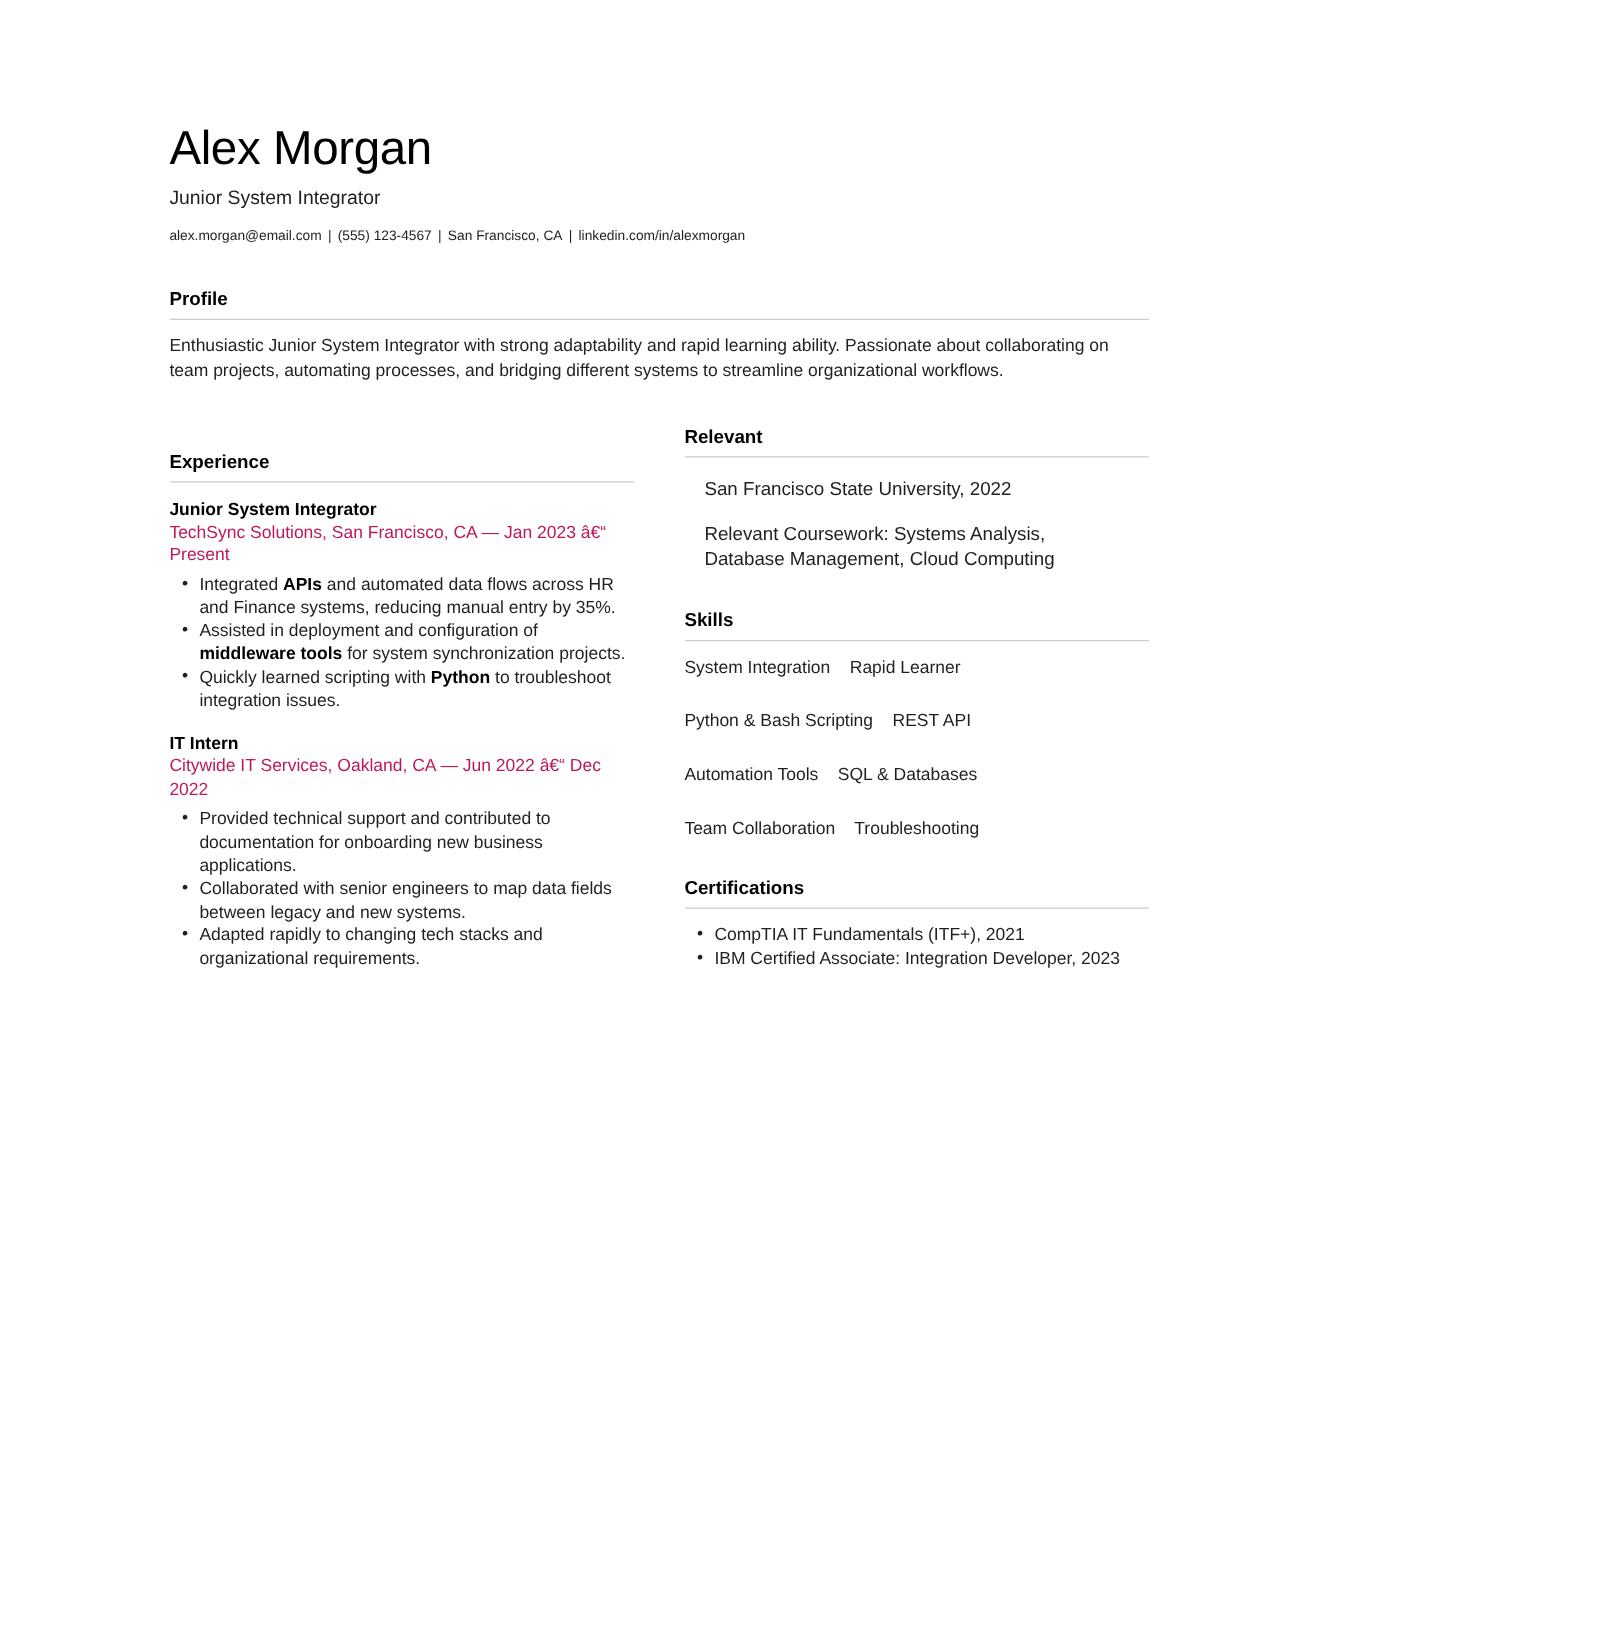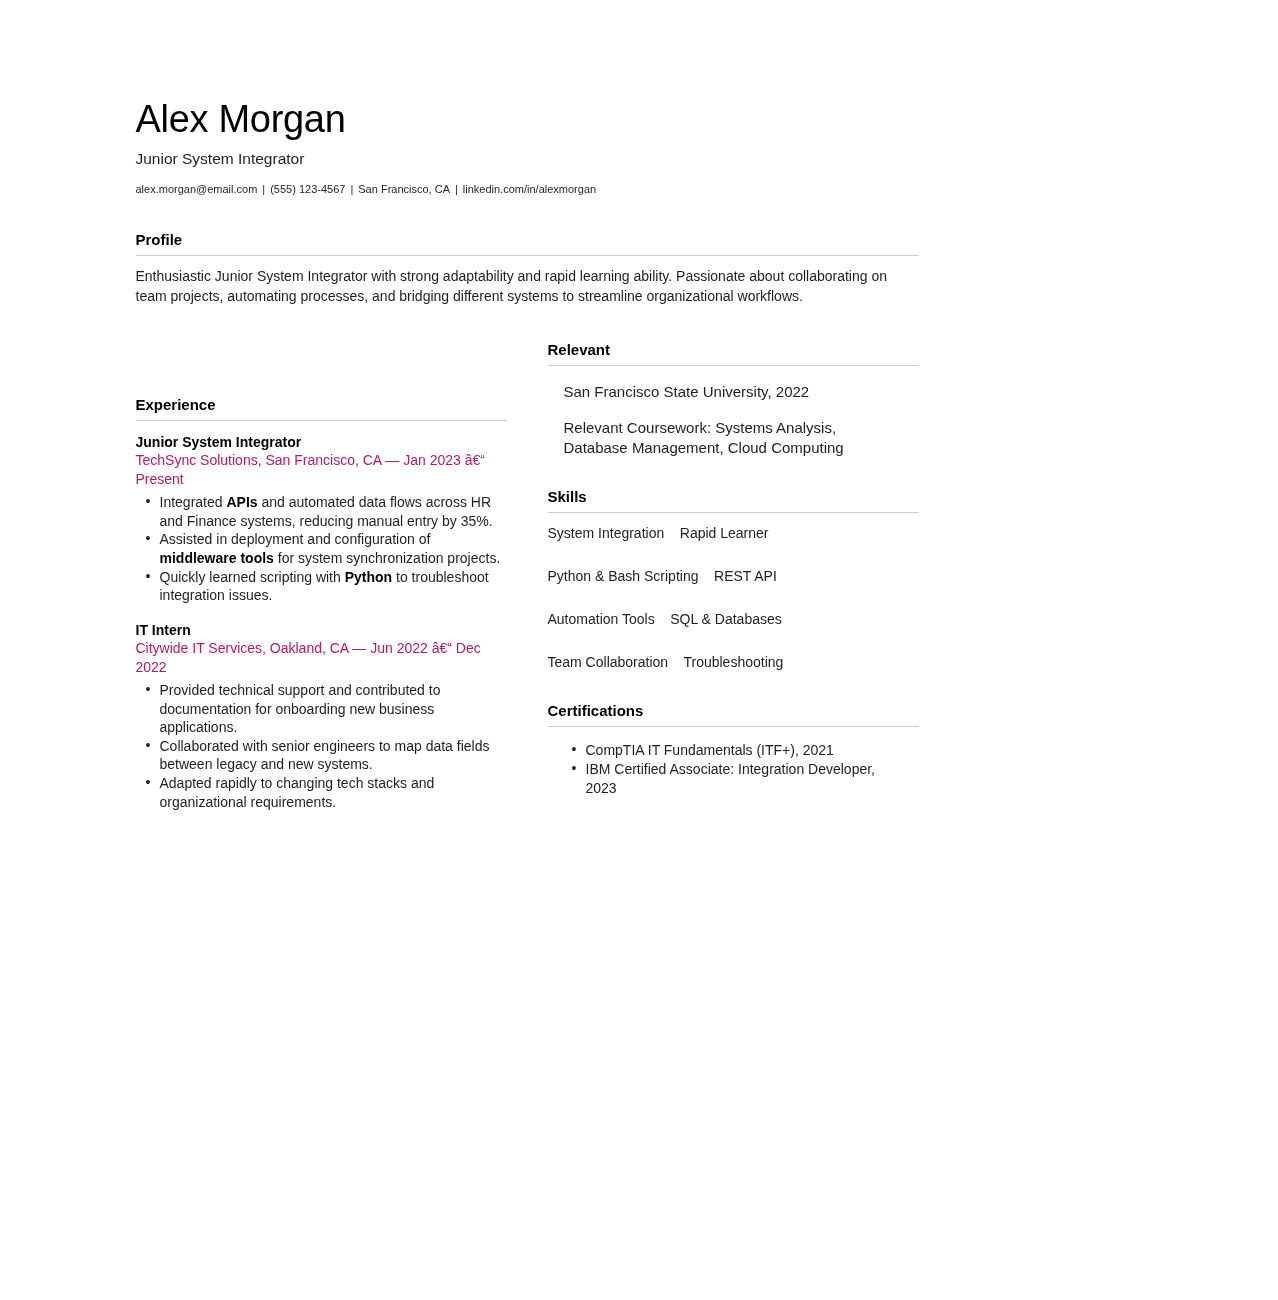--- a/index.html
+++ b/index.html
@@ -149,21 +149,21 @@
     margin-bottom: 25px;
     white-space: pre;
   }
   .skill-row:last-child { margin-bottom: 0; }
   .skill-row .gap2 { display: inline; }
 
   
   .certs-block { margin-top: 31px; }
   ul.certs {
     list-style: none;
-    margin: 14px;
+    margin: 0;
     padding: 0;
   }
   ul.certs li {
     position: relative;
     padding-left: 24px;
     font-size: 14px;
     line-height: 1.33;
     color: #1f1f1f;
   }
   ul.certs li::before {

